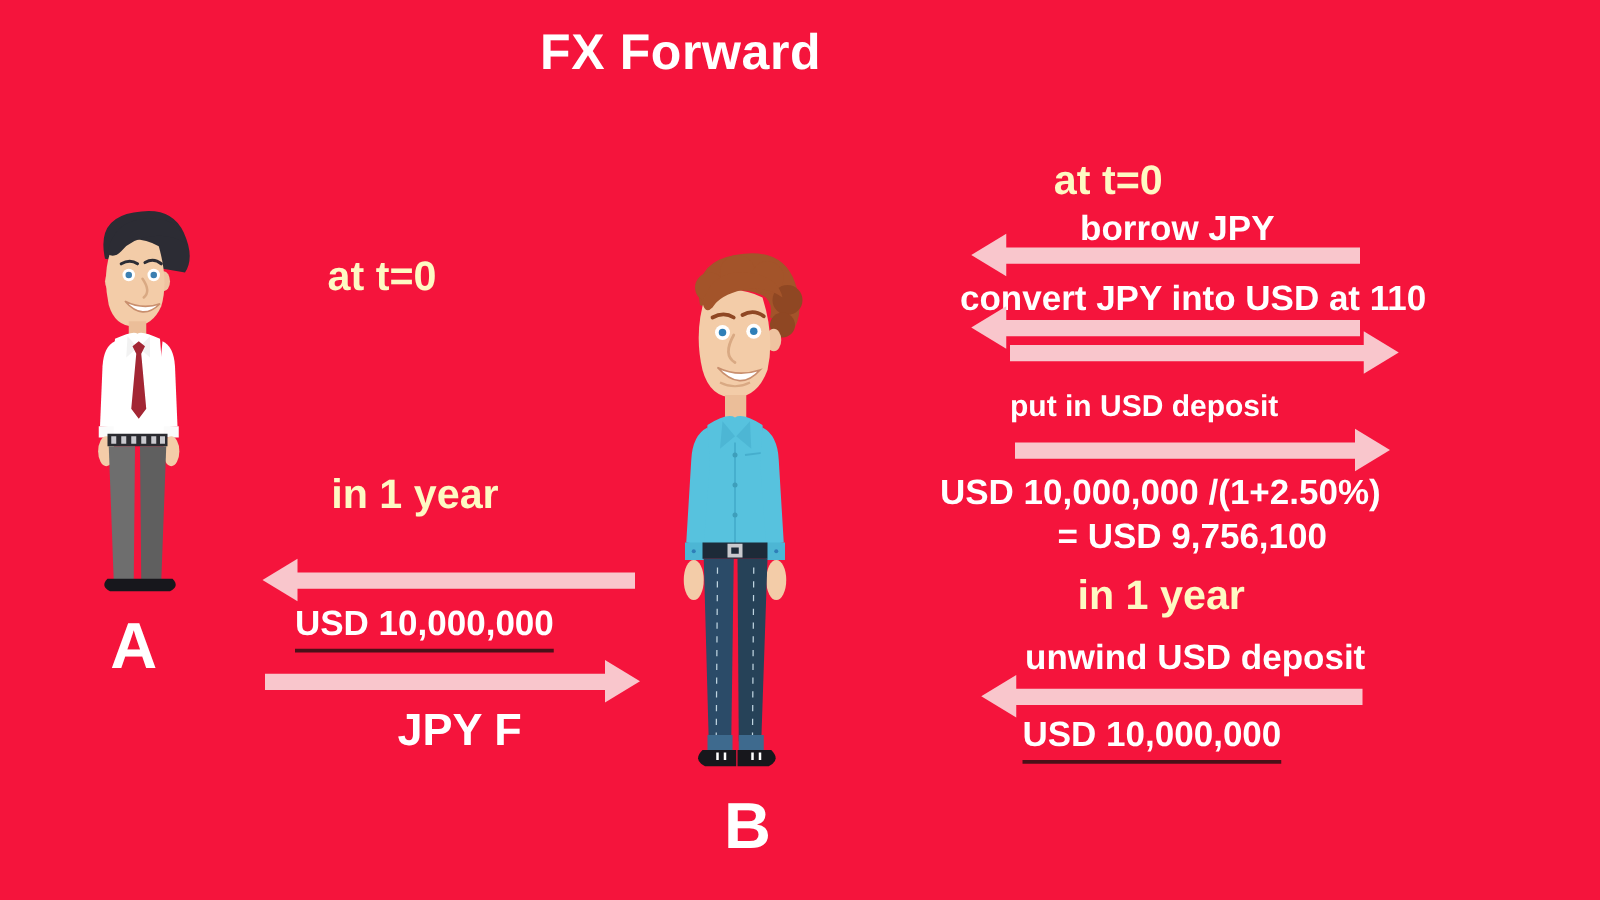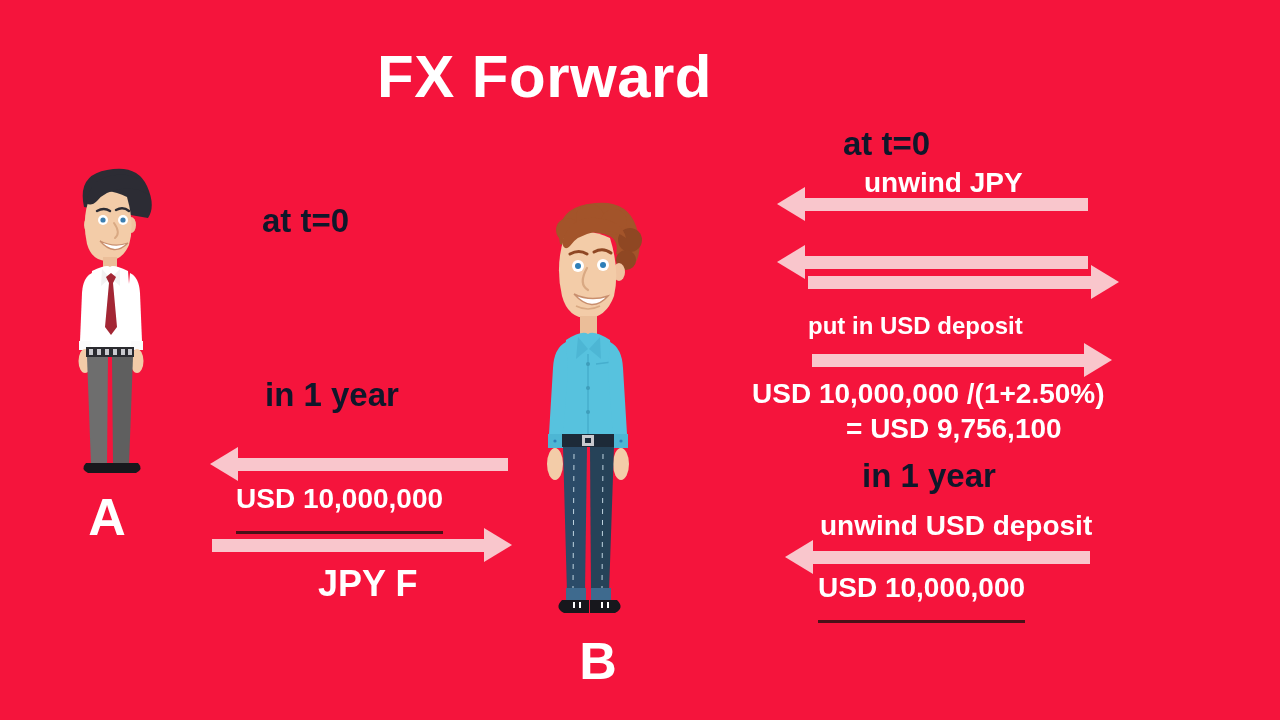--- a/index.html
+++ b/index.html
@@ -14,46 +14,46 @@
     background: #F5143C;
     overflow: hidden;
     font-family: "Liberation Sans", sans-serif;
     -webkit-font-smoothing: antialiased;
   }
 
   
   #title {
     position: absolute;
     left: 0;
-    top: 42px;
+    top: 20px;
     width: 1089px;
     text-align: center;
     color: #FFFFFF;
-    font-size: 60px;
+    font-size: 40px;
     font-weight: bold;
     letter-spacing: 0.5px;
   }
 
   
   .lbl {
     position: absolute;
     white-space: nowrap;
     line-height: 1.05;
   }
   .dark {
-    color: #0f172a;
+    color: #fef9c3;
     font-weight: bold;
   }
   .white {
     color: #FFFFFF;
     font-weight: bold;
   }
   .underlined {
     border-bottom: 3px solid #4A1018;
-    padding-bottom: 18px;
+    padding-bottom: 6px;
   }
 
   
   .arrow {
     position: absolute;
     height: 0;
   }
   .arrow .shaft {
     position: absolute;
     top: 50%;
@@ -251,26 +251,27 @@
   <div class="lbl white underlined" style="left:236px; top:484px; font-size:28px;">USD 10,000,000</div>
 
   <div class="arrow right" style="left:212px; top:545px; width:300px;">
     <span class="shaft"></span>
     <span class="head"></span>
   </div>
   <div class="lbl white" style="left:318px; top:565px; font-size:36px;">JPY F</div>
 
   <div class="lbl dark" style="left:843px; top:127px; font-size:33px;">at t=0</div>
 
-  <div class="lbl white" style="left:864px; top:168px; font-size:28px;">unwind JPY</div>
+  <div class="lbl white" style="left:864px; top:168px; font-size:28px;">borrow JPY</div>
   <div class="arrow left" style="left:777px; top:204px; width:311px;">
     <span class="shaft"></span>
     <span class="head"></span>
   </div>
 
+  <div class="lbl white" style="left:768px; top:224px; font-size:28px;">convert JPY  into USD at 110</div>
   <div class="arrow left" style="left:777px; top:262px; width:311px;">
     <span class="shaft"></span>
     <span class="head"></span>
   </div>
   <div class="arrow right" style="left:808px; top:282px; width:311px;">
     <span class="shaft"></span>
     <span class="head"></span>
   </div>
 
   <div class="lbl white" style="left:808px; top:313px; font-size:24px;">put  in USD deposit</div>

